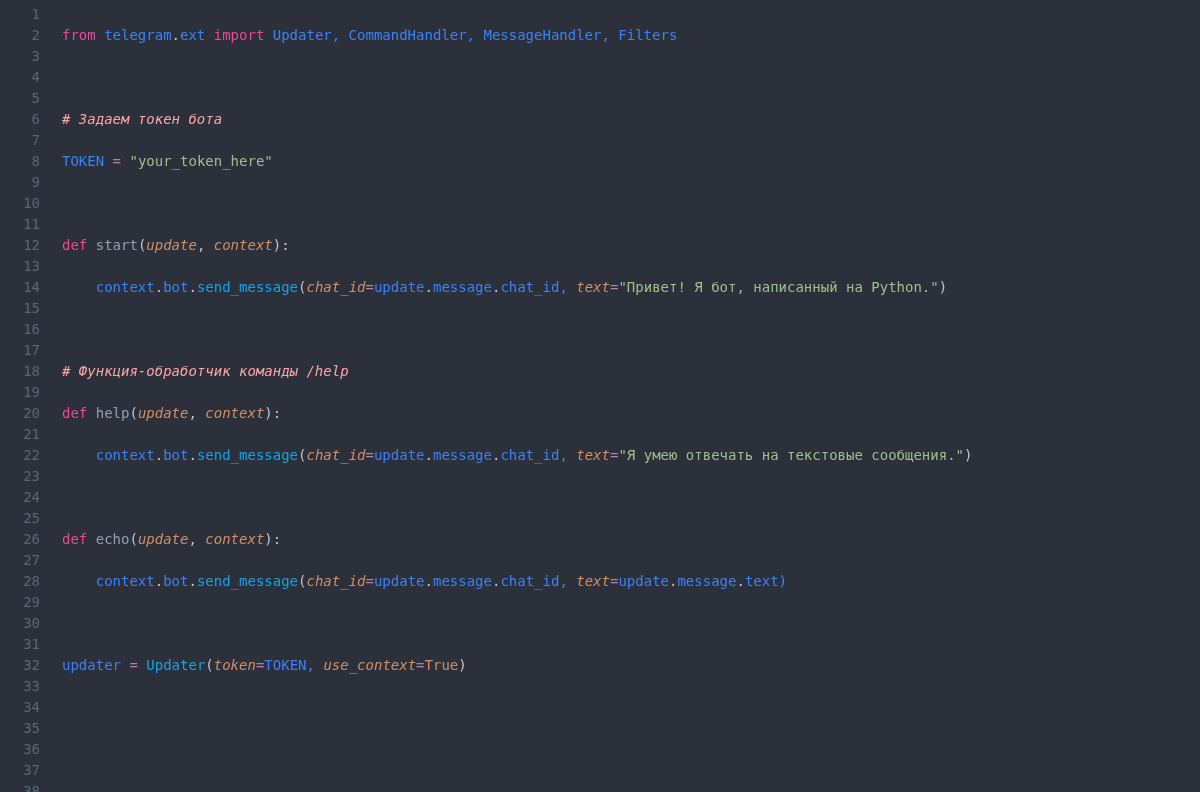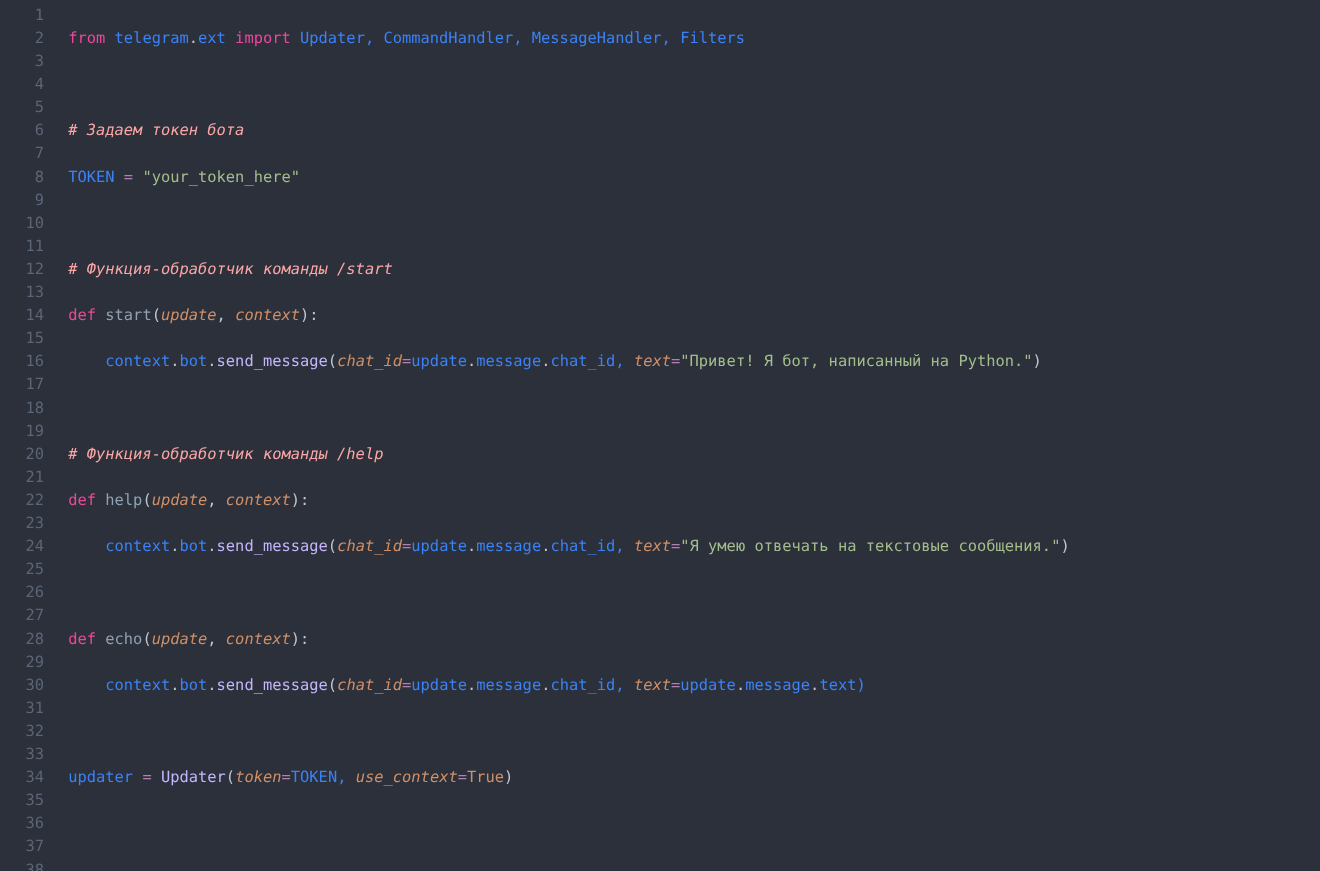--- a/index.html
+++ b/index.html
@@ -31,21 +31,21 @@
   }
   .line { height: 21px; }
   .c-kw   { color: #ec4899; }   
   .c-fn   { color: #8fa1b3; }   
   .c-param{ color: #d08f66; font-style: italic; } 
   .c-str  { color: #a3be8c; }   
   .c-cmt  { color: #fca5a5; font-style: italic; } 
   .c-bool { color: #d08f66; }
   .c-punct{ color: #c0c5ce; }
   .c-eq   { color: #b47fb1; }
-  .c-call { color: #c4b5fd; }   
+  .c-call { color: #0ea5e9; }   
   .c-attr { color: #3b82f6; }
 </style>
 </head>
 <body>
 
 <div class="editor">
   <div class="gutter">
     <div class="line">1</div>
     <div class="line">2</div>
     <div class="line">3</div>
@@ -85,21 +85,20 @@
     <div class="line">37</div>
     <div class="line">38</div>
   </div>
 
   <div class="code">
 <div class="line"><span class="c-kw">from</span><span class="c-attr"> telegram</span><span class="c-punct">.</span><span class="c-attr">ext </span><span class="c-kw">import</span><span class="c-attr"> Updater, CommandHandler, MessageHandler, Filters</span></div>
 <div class="line"></div>
 <div class="line"><span class="c-cmt"># Задаем токен бота</span></div>
 <div class="line"><span class="c-attr">TOKEN </span><span class="c-eq">=</span><span> </span><span class="c-str">"your_token_here"</span></div>
 <div class="line"></div>
-<div class="line"><span class="c-cmt"># Функция-обработчик команды /start</span></div>
 <div class="line"><span class="c-kw">def </span><span class="c-fn">start</span><span class="c-punct">(</span><span class="c-param">update</span><span class="c-punct">, </span><span class="c-param">context</span><span class="c-punct">):</span></div>
 <div class="line"><span class="c-attr">    context</span><span class="c-punct">.</span><span class="c-attr">bot</span><span class="c-punct">.</span><span class="c-call">send_message</span><span class="c-punct">(</span><span class="c-param">chat_id</span><span class="c-eq">=</span><span class="c-attr">update</span><span class="c-punct">.</span><span class="c-attr">message</span><span class="c-punct">.</span><span class="c-attr">chat_id, </span><span class="c-param">text</span><span class="c-eq">=</span><span class="c-str">"Привет! Я бот, написанный на Python."</span><span class="c-punct">)</span></div>
 <div class="line"></div>
 <div class="line"><span class="c-cmt"># Функция-обработчик команды /help</span></div>
 <div class="line"><span class="c-kw">def </span><span class="c-fn">help</span><span class="c-punct">(</span><span class="c-param">update</span><span class="c-punct">, </span><span class="c-param">context</span><span class="c-punct">):</span></div>
 <div class="line"><span class="c-attr">    context</span><span class="c-punct">.</span><span class="c-attr">bot</span><span class="c-punct">.</span><span class="c-call">send_message</span><span class="c-punct">(</span><span class="c-param">chat_id</span><span class="c-eq">=</span><span class="c-attr">update</span><span class="c-punct">.</span><span class="c-attr">message</span><span class="c-punct">.</span><span class="c-attr">chat_id, </span><span class="c-param">text</span><span class="c-eq">=</span><span class="c-str">"Я умею отвечать на текстовые сообщения."</span><span class="c-punct">)</span></div>
 <div class="line"></div>
 <div class="line"><span class="c-kw">def </span><span class="c-fn">echo</span><span class="c-punct">(</span><span class="c-param">update</span><span class="c-punct">, </span><span class="c-param">context</span><span class="c-punct">):</span></div>
 <div class="line"><span class="c-attr">    context</span><span class="c-punct">.</span><span class="c-attr">bot</span><span class="c-punct">.</span><span class="c-call">send_message</span><span class="c-punct">(</span><span class="c-param">chat_id</span><span class="c-eq">=</span><span class="c-attr">update</span><span class="c-punct">.</span><span class="c-attr">message</span><span class="c-punct">.</span><span class="c-attr">chat_id, </span><span class="c-param">text</span><span class="c-eq">=</span><span class="c-attr">update</span><span class="c-punct">.</span><span class="c-attr">message</span><span class="c-punct">.</span><span class="c-attr">text)</span></div>
 <div class="line"></div>

